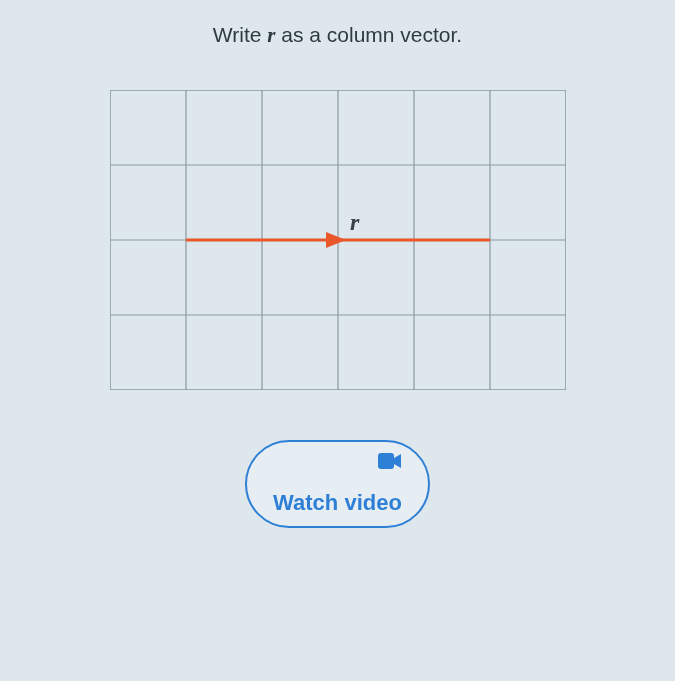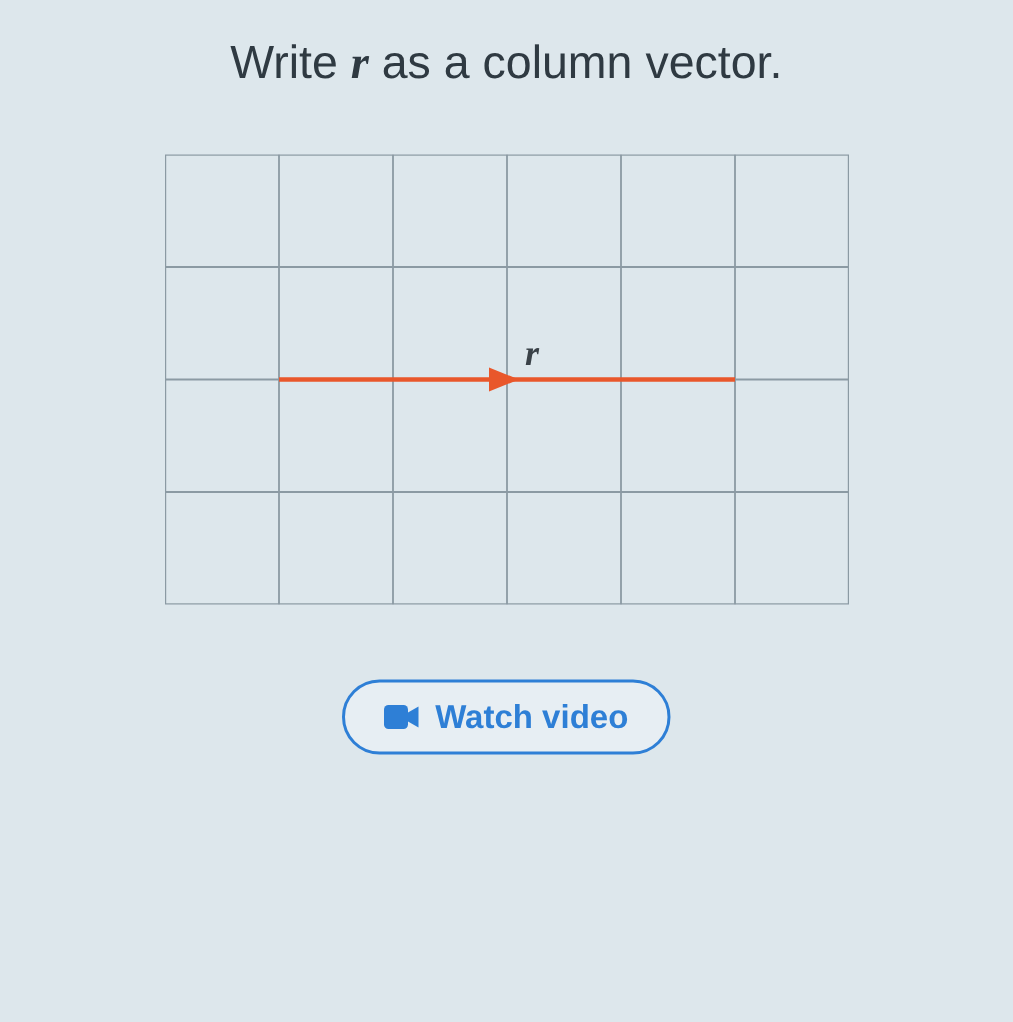--- a/index.html
+++ b/index.html
@@ -14,21 +14,21 @@
   }
   .question { text-align: center; }
   .line1 {
     font-size: 28px;
     line-height: 1.4;
     margin-top: 6px;
     margin-bottom: 24px;
     color: #2f3a42;
   }
   .line2 {
-    font-size: 31px;
+    font-size: 21px;
     line-height: 1.4;
     margin-bottom: 40px;
     color: #2f3a42;
   }
   .vec {
     font-family: "Georgia", "Times New Roman", serif;
     font-style: italic;
     font-weight: 700;
   }
   .diagram-wrap {
@@ -44,30 +44,31 @@
   .vector-label {
     font-family: "Georgia", "Times New Roman", serif;
     font-style: italic;
     font-weight: 700;
     font-size: 24px;
     fill: #3a4248;
   }
   .btn-row { display: flex; justify-content: center; }
   .watch-btn {
     display: inline-flex;
-    align-items: center;
-    gap: 10px;
+    align-items: flex-end;
+    gap: 20px;
     border: 2px solid #2e7fd6;
     color: #2e7fd6;
     background: #e7eef3;
     border-radius: 999px;
     padding: 10px 26px;
     font-size: 22px;
     font-weight: 600;
     cursor: pointer;
+    flex-direction: column;
   }
   .cam-icon { display: inline-flex; }
 </style>
 </head>
 <body>
 
 <div class="question">
   <p class="line2">
     <span>Write </span><span class="vec">r</span><span> as a column vector.</span>
   </p>

